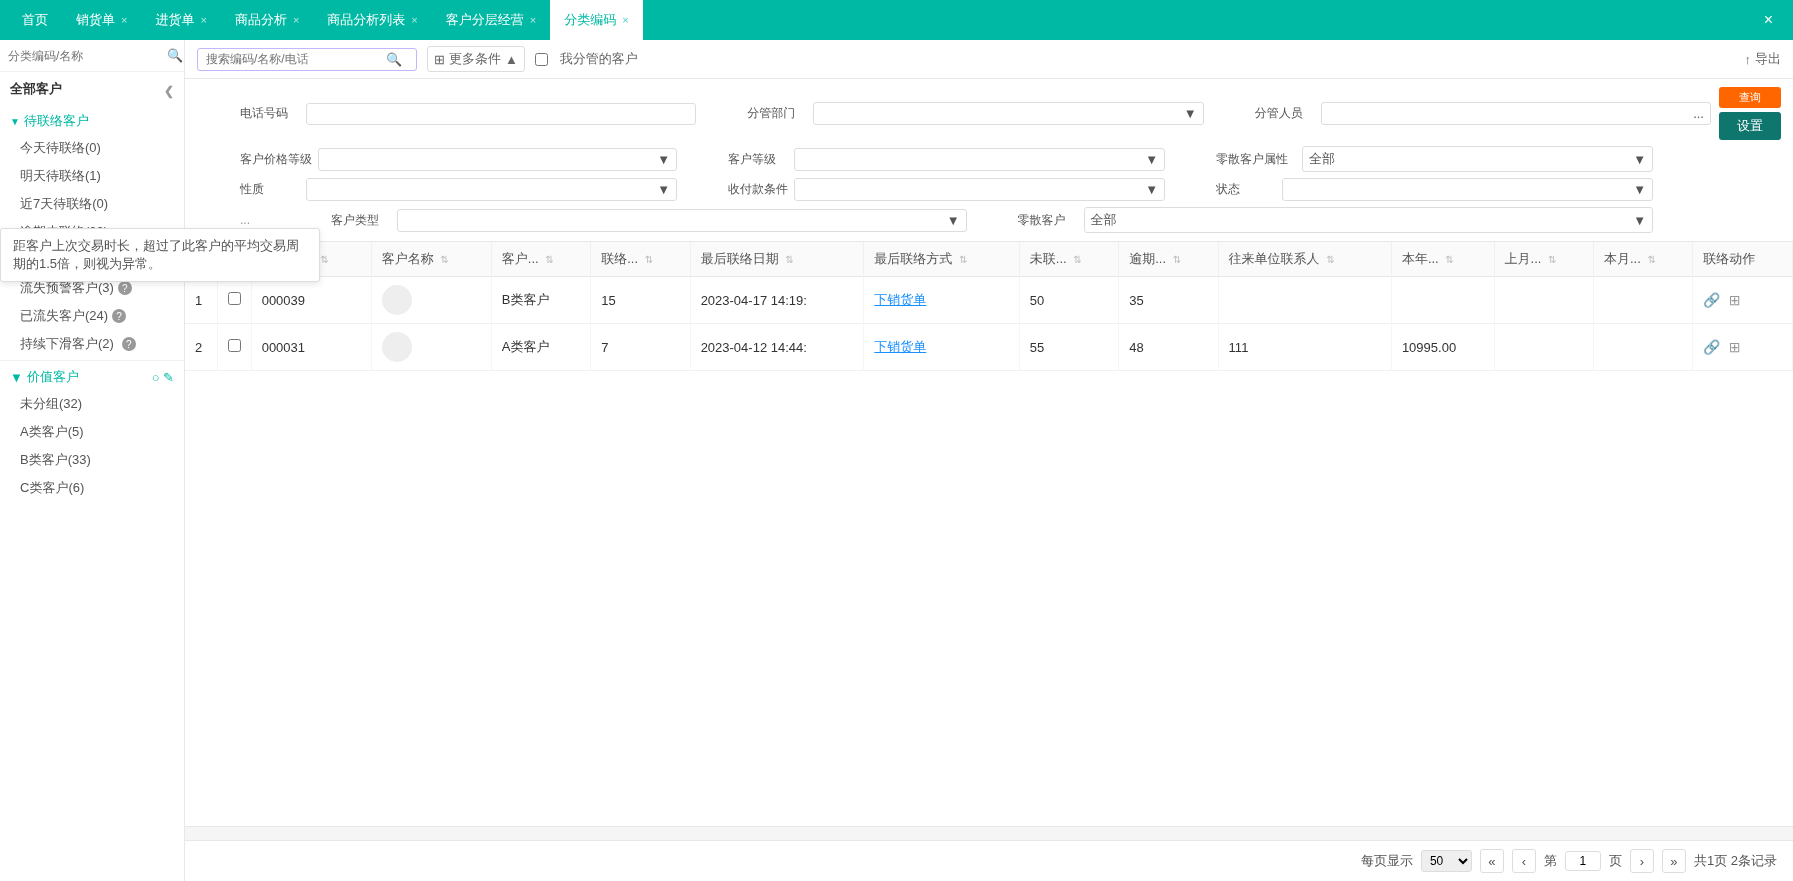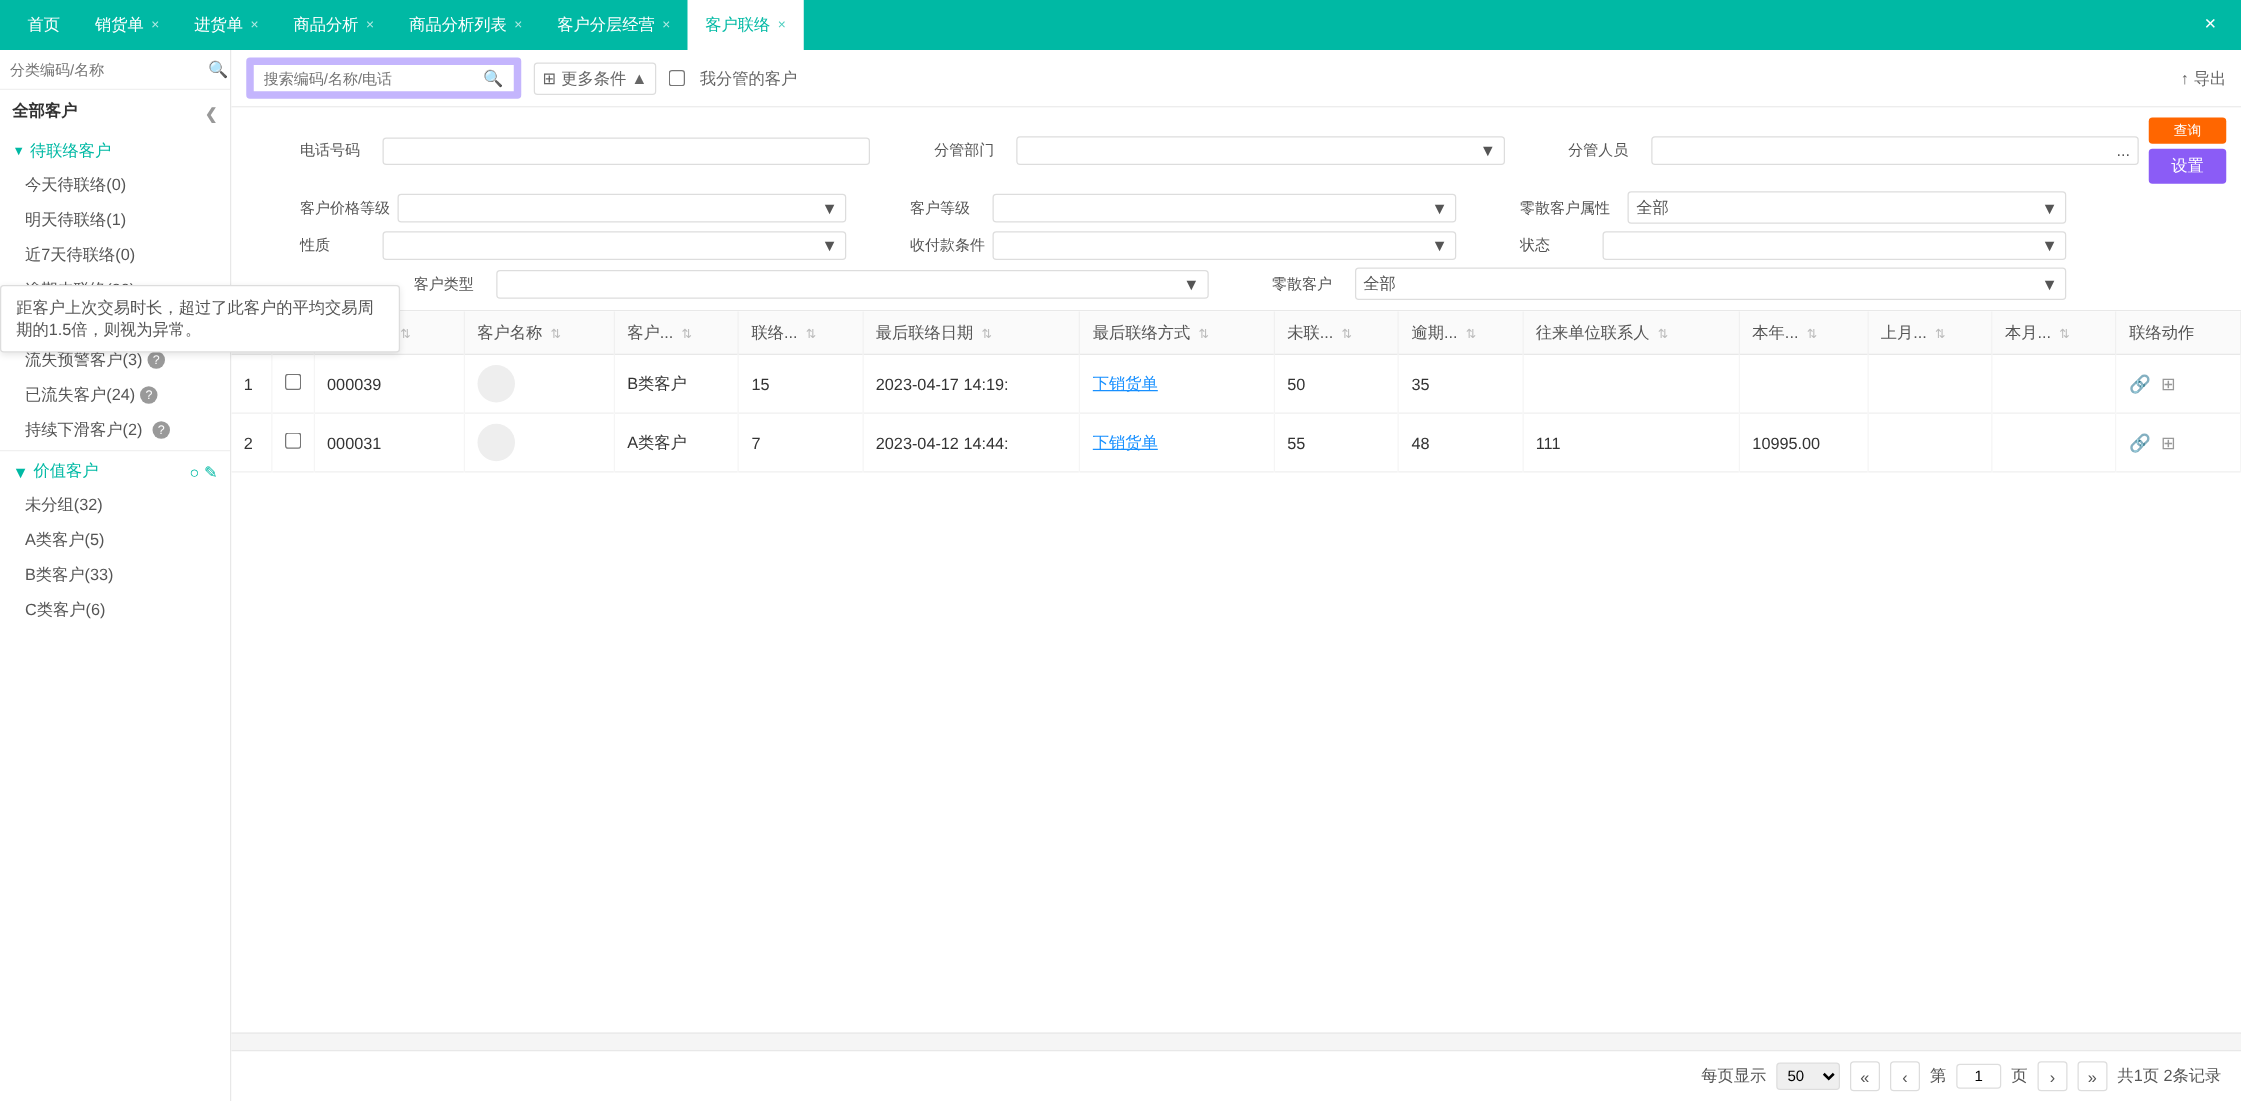--- a/index.html
+++ b/index.html
@@ -113,22 +113,22 @@
       background: #fff;
       padding: 6px 12px;
       display: flex;
       align-items: center;
       gap: 10px;
       border-bottom: 1px solid #e8e8e8;
       flex-shrink: 0;
     }
     .search-input-wrap {
       display: flex;
-      align-items: flex-end;
-      border: 6px solid #c4b5fd;
+      align-items: flex-start;
+      border: 1px solid #c4b5fd;
       border-radius: 3px;
       padding: 3px 8px;
       width: 220px;
     }
     .search-input-wrap input {
       border: none;
       outline: none;
       font-size: 12px;
       width: 180px;
       color: #999;
@@ -214,21 +214,21 @@
     .query-btn {
       background: #ff6600;
       color: #fff;
       border: none;
       border-radius: 3px;
       padding: 3px 18px;
       font-size: 11px;
       cursor: pointer;
     }
     .settings-btn {
-      background: #8b5cf6;
+      background: #0f766e;
       color: #fff;
       border: none;
       border-radius: 3px;
       padding: 5px 18px;
       font-size: 13px;
       cursor: pointer;
     }
     .filter-btn-group {
       display: flex;
       flex-direction: column;
@@ -363,21 +363,21 @@
   </div>
   <div class="nav-item">
     <span>商品分析列表</span>
     <span class="close-icon">×</span>
   </div>
   <div class="nav-item">
     <span>客户分层经营</span>
     <span class="close-icon">×</span>
   </div>
   <div class="nav-item active">
-    <span>客户联络</span>
+    <span>分类编码</span>
     <span class="close-icon">×</span>
   </div>
   <div class="spacer"></div>
   <div class="window-close">×</div>
 </div>
 
 <div class="main-layout">
 
   <div class="sidebar">
     <div class="sidebar-search">

